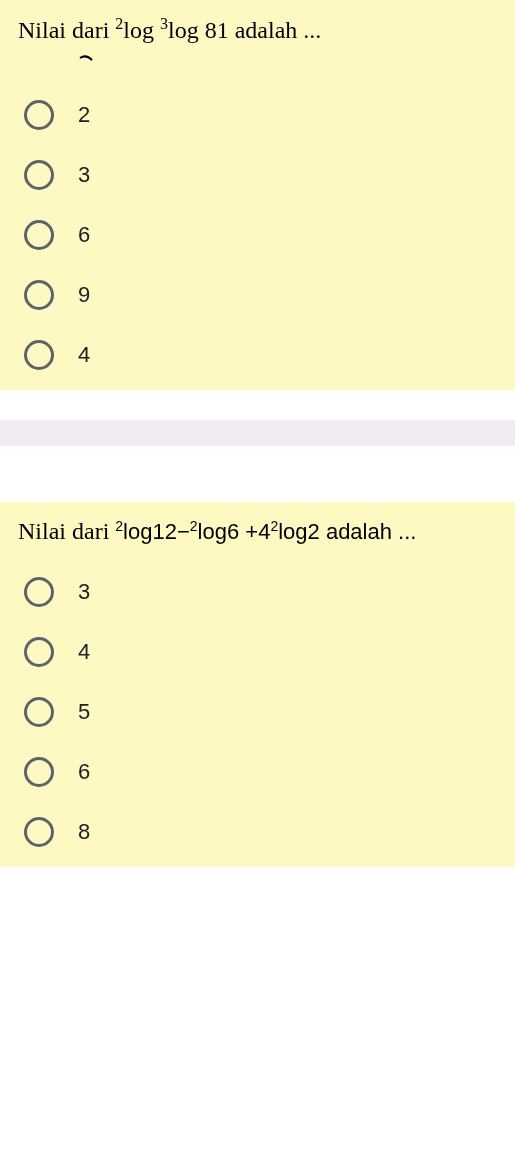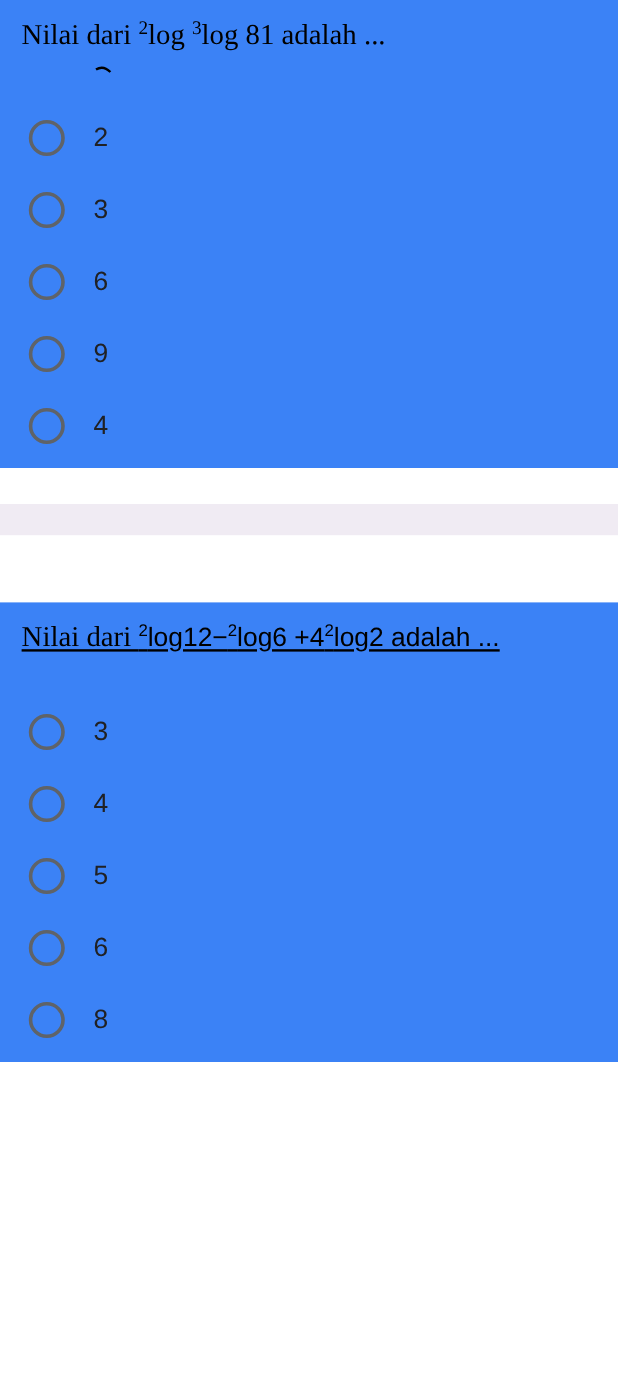--- a/index.html
+++ b/index.html
@@ -7,39 +7,38 @@
       padding: 0;
       box-sizing: border-box;
     }
     body {
       font-family: 'Times New Roman', serif;
       background: #ffffff;
       width: 515px;
     }
     .question-block {
       padding: 14px 18px 20px 18px;
-      background: #3b82f6;
+      background: #fef9c3;
     }
     .question-text {
       font-size: 24px;
       color: #000000;
       line-height: 1.3;
       margin-bottom: 8px;
     }
     .question-text sup {
       font-size: 16px;
       vertical-align: super;
     }
     .question-text-2 {
       font-size: 22px;
       color: #000000;
       line-height: 1.3;
-      margin-bottom: 33px;
+      margin-bottom: 16px;
       font-family: Arial, sans-serif;
-      text-decoration: underline;
     }
     .question-text-2 .serif-part {
       font-family: 'Times New Roman', serif;
       font-size: 24px;
     }
     .question-text-2 sup {
       font-size: 14px;
       vertical-align: super;
     }
     .cursor-mark {

